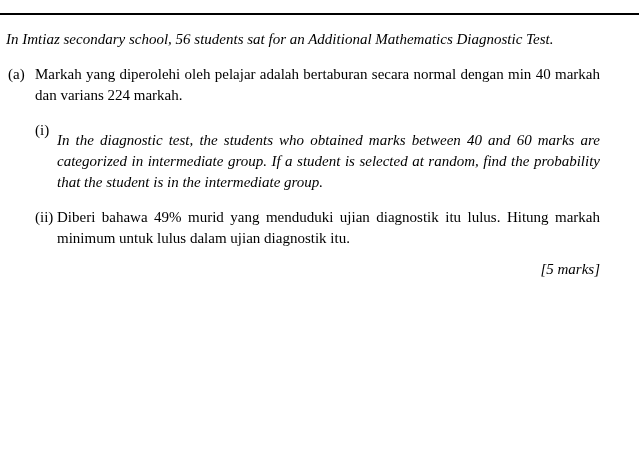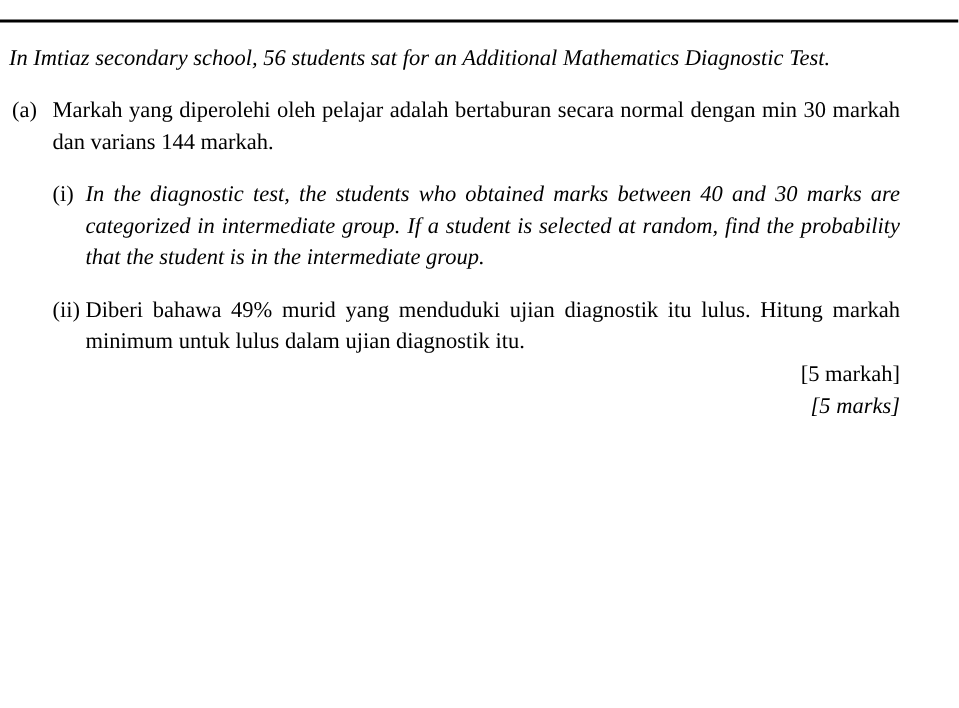--- a/index.html
+++ b/index.html
@@ -20,21 +20,21 @@
     height: 0;
     border-top: 2px solid #000;
     margin-top: 13px;
     width: 100%;
   }
   .doc {
     padding: 0 39px 0 6px;
   }
   p { margin: 0; }
   .just { text-align: justify; }
-  .en { font-style: italic; }
+  .en { font-style: italic; margin-top: 10px; }
   .block { margin-top: 14px; }
   .row { display: flex; align-items: flex-start; }
   .lbl-a {
     flex: 0 0 29px;
     padding-left: 2px;
     box-sizing: border-box;
   }
   .lbl-sub {
     flex: 0 0 22px;
     box-sizing: border-box;
@@ -52,36 +52,35 @@
 
 <div class="doc">
 
   <div class="block">
     <p class="just en">In Imtiaz secondary school, 56 students sat for an Additional Mathematics Diagnostic Test.</p>
   </div>
 
   <div class="block row">
     <span class="lbl-a">(a)</span>
     <div class="body">
-      <p class="just">Markah yang diperolehi oleh pelajar adalah bertaburan secara normal dengan min 30 markah dan varians 144 markah.</p>
+      <p class="just">Markah yang diperolehi oleh pelajar adalah bertaburan secara normal dengan min 40 markah dan varians 224 markah.</p>
 
       <div class="block row">
         <span class="lbl-sub">(i)</span>
         <div class="body">
-          <p class="just en">In the diagnostic test, the students who obtained marks between 40 and 30 marks are categorized in intermediate group. If a student is selected at random, find the probability that the student is in the intermediate group.</p>
+          <p class="just en">In the diagnostic test, the students who obtained marks between 40 and 60 marks are categorized in intermediate group. If a student is selected at random, find the probability that the student is in the intermediate group.</p>
         </div>
       </div>
 
       <div class="block row">
         <span class="lbl-sub">(ii)</span>
         <div class="body">
           <p class="just">Diberi bahawa 49% murid yang menduduki ujian diagnostik itu lulus. Hitung markah minimum untuk lulus dalam ujian diagnostik itu.</p>
         </div>
       </div>
     </div>
   </div>
 
   <div class="marks-wrap">
-    <p class="marks-line">[5 markah]</p>
     <p class="marks-line en">[5 marks]</p>
   </div>
 
 </div>
 
 </body></html>

